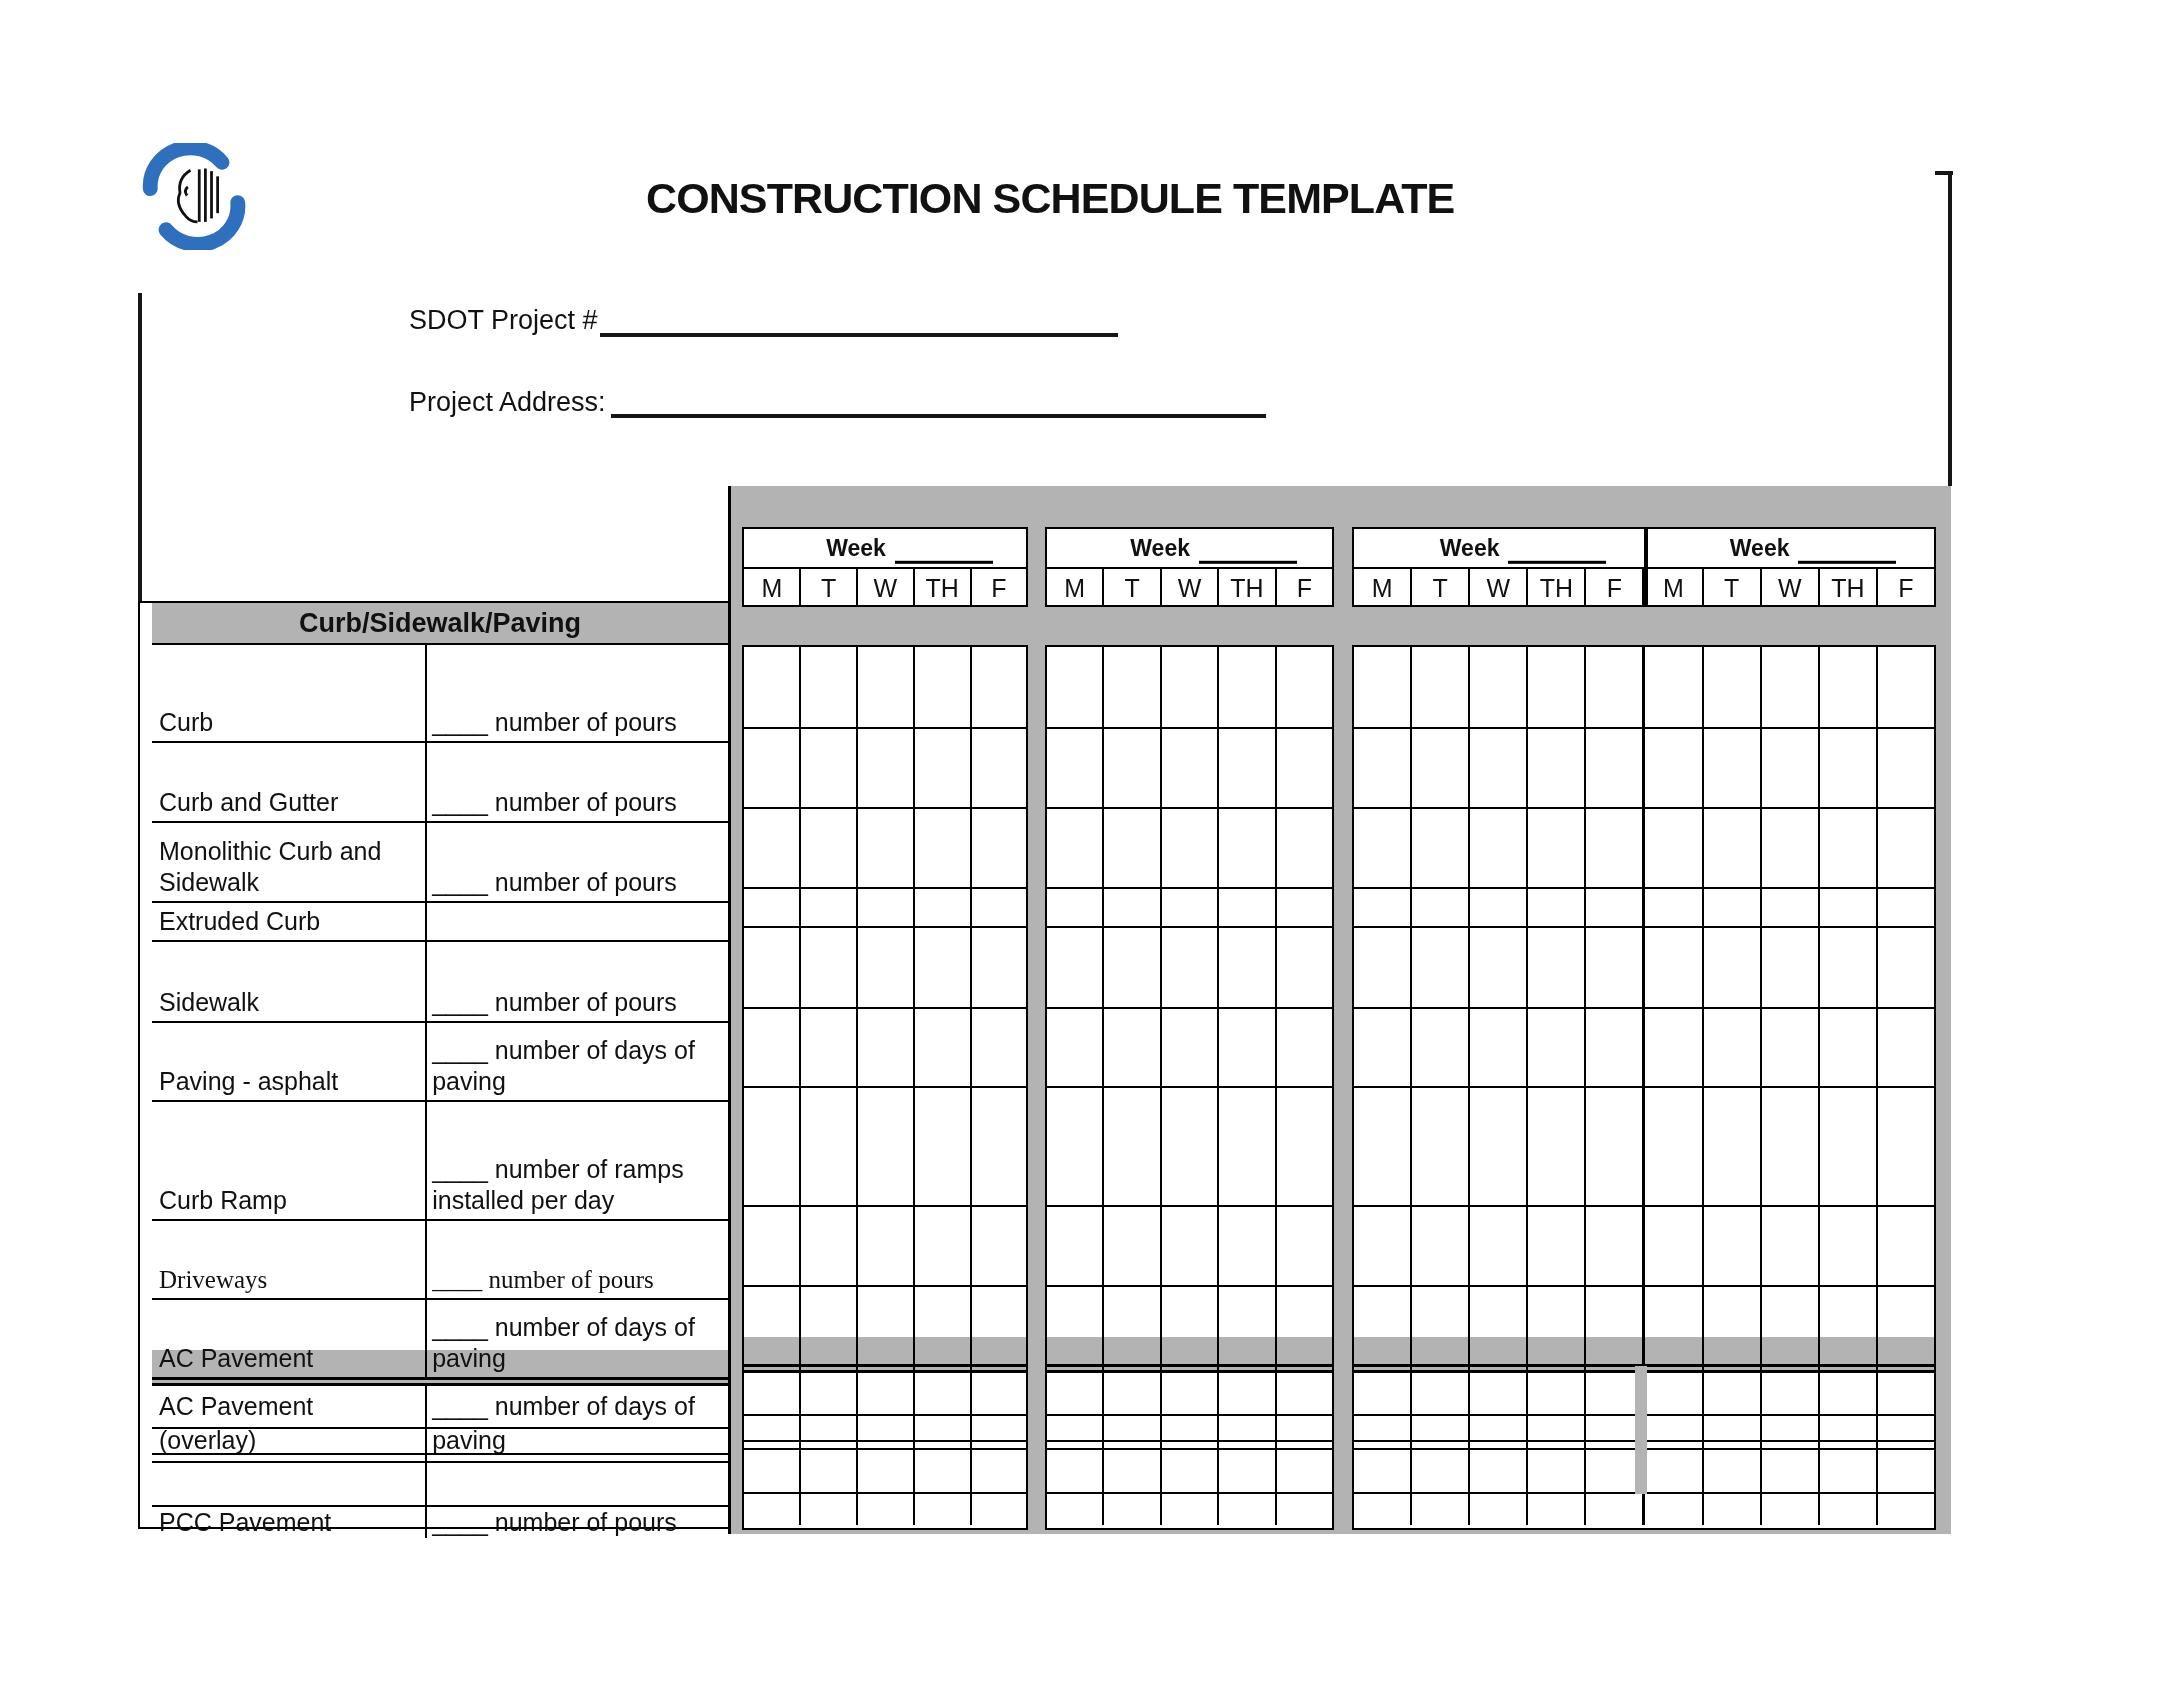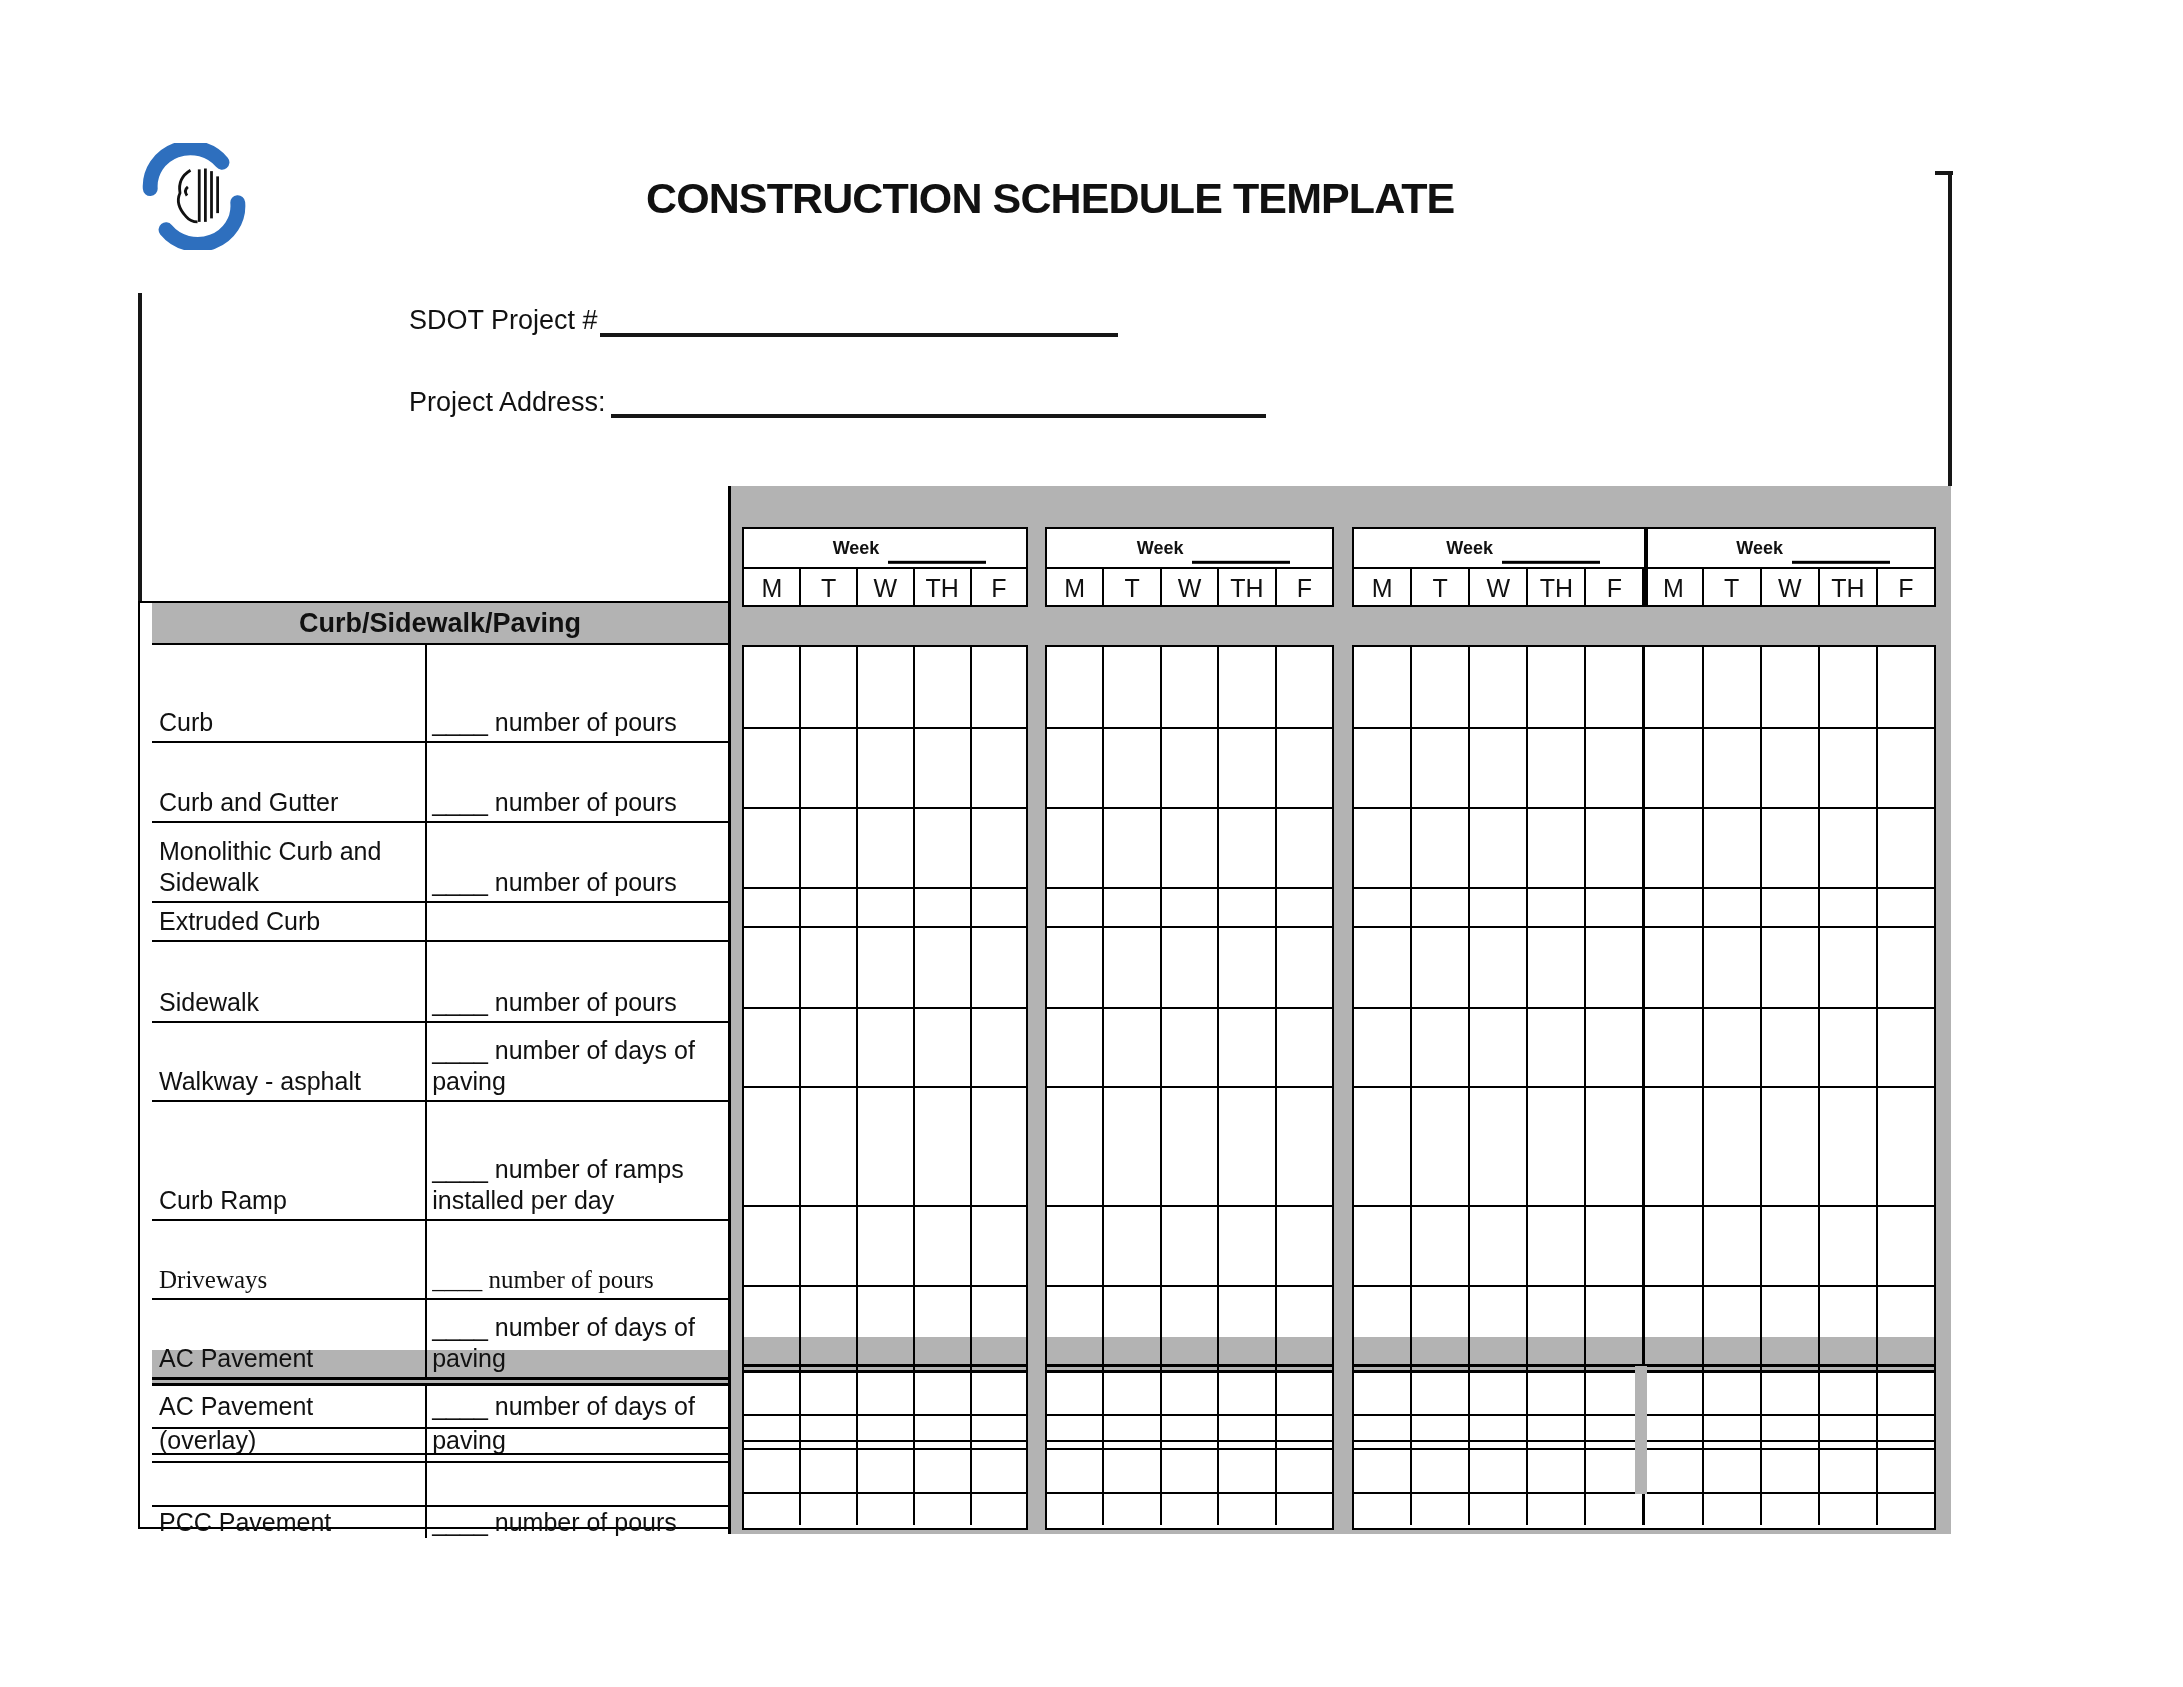--- a/index.html
+++ b/index.html
@@ -32,21 +32,21 @@
   .cell.desc{flex:1;padding:0 3.5px 2.6px 5.2px;}
   .lt-row.vcenter .cell{justify-content:center;padding-bottom:0;}
 
   
   .grid-backdrop{left:728px;top:486px;width:1223px;height:1048px;background:#b3b3b3;
                  border-left:3.5px solid #000;box-sizing:border-box;}
   .week-header-box,.week-body-box{position:absolute;background:#fff;border:2.6px solid #000;
                  box-sizing:border-box;overflow:hidden;}
   .wk-row{height:38px;display:flex;align-items:center;justify-content:center;}
   .wk-half{flex:1;display:flex;align-items:center;justify-content:center;height:100%;}
-  .wk-word{font-size:18px;font-weight:bold;margin-left:48px;}
+  .wk-word{font-size:23px;font-weight:bold;margin-left:48px;}
   .wk-line{width:98px;height:100%;border-bottom:3.5px solid #000;margin-left:8.7px;
            transform:translateY(-5.2px);}
   .day-row{display:flex;border-top:2.6px solid #000;height:38px;}
   .day-cell{flex:1;display:flex;align-items:center;justify-content:center;font-size:25px;
             border-left:2.6px solid #000;box-sizing:border-box;}
   .day-cell.first{border-left:none;}
   .day-cell.div4{border-left:3.5px solid #000;}
   .g-row{display:flex;box-sizing:border-box;}
   .g-row.band{background:linear-gradient(to bottom,#ffffff 0 50px,#b3b3b3 50px);}
   .g-row.sep{background:#b3b3b3;border-top:3.5px solid #000;border-bottom:3.5px solid #000;}
@@ -563,21 +563,21 @@
     </div>
     <div class="lt-row bt3 vcenter" style="height:39px;">
       <div class="cell label"><span>Extruded Curb</span></div>
       <div class="cell desc"><span></span></div>
     </div>
     <div class="lt-row bt3" style="height:81px;">
       <div class="cell label"><span>Sidewalk</span></div>
       <div class="cell desc"><span>____ number of pours</span></div>
     </div>
     <div class="lt-row bt3" style="height:79px;">
-      <div class="cell label"><span>Walkway - asphalt</span></div>
+      <div class="cell label"><span>Paving - asphalt</span></div>
       <div class="cell desc"><span>____ number of days of
 paving</span></div>
     </div>
     <div class="lt-row bt3" style="height:119px;">
       <div class="cell label"><span>Curb Ramp</span></div>
       <div class="cell desc"><span>____ number of ramps
 installed per day</span></div>
     </div>
     <div class="lt-row bt3" style="height:79px;font-family:Liberation Serif, serif;">
       <div class="cell label"><span>Driveways</span></div>

